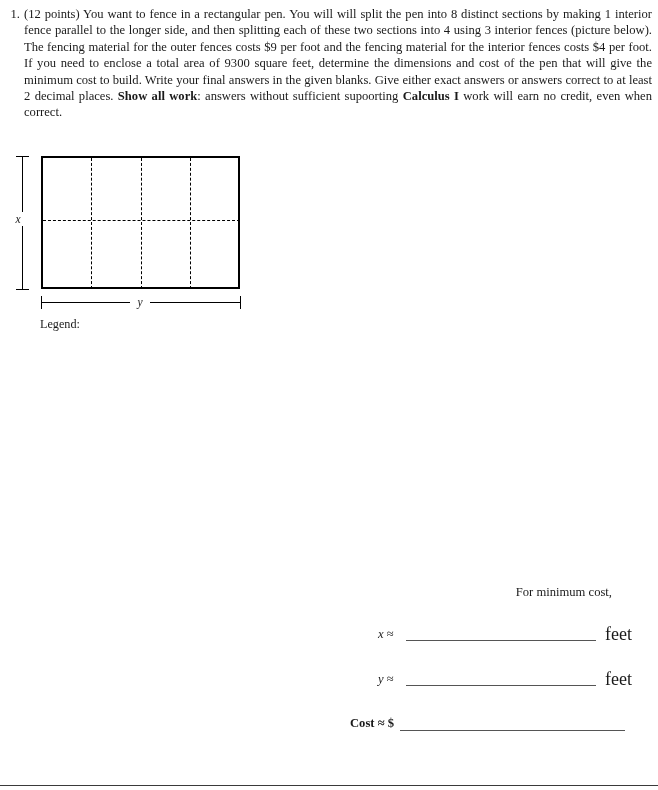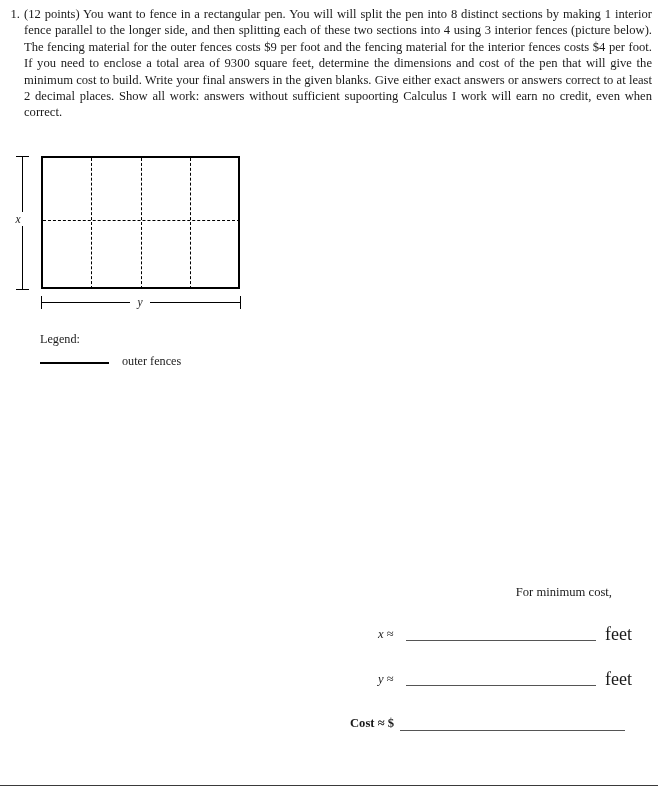--- a/index.html
+++ b/index.html
@@ -37,21 +37,21 @@
     box-sizing: border-box;
   }
   .problem-text {
     flex: 1 1 auto;
     font-size: 12.6px;
     line-height: 16.4px;
     text-align: justify;
     text-justify: inter-word;
     hyphens: none;
   }
-  .problem-text b { font-weight: normal; margin-top: 8px; }
+  .problem-text b { font-weight: bold; margin-top: 8px; }
 
   
   #figure {
     position: absolute;
     left: 0;
     top: 148px;
     width: 300px;
     height: 170px;
   }
   .pen-rect {
@@ -132,21 +132,21 @@
     font-style: italic;
     font-size: 11.5px;
     background: #fff;
     line-height: 14px;
   }
 
   
   #legend {
     position: absolute;
     left: 40px;
-    top: 331px;
+    top: 316px;
     width: 260px;
   }
   .legend-title {
     font-size: 12.2px;
     line-height: 16px;
     margin-bottom: 5px;
   }
   .legend-row {
     position: relative;
     height: 24px;
@@ -277,24 +277,20 @@
   <div class="ybar-cap" style="left:41px;"></div>
   <div class="ybar-cap" style="left:240px;"></div>
   <div class="ybar-label">y</div>
 
 </div>
 
 <div id="legend">
   <div class="legend-title">Legend:</div>
 
 
-  <div class="legend-row">
-    <div class="legend-swatch-solid"></div>
-    <div class="legend-label outer">outer fences</div>
-  </div>
 </div>
 
 <div id="answers">
 
   <div class="for-min-cost">For minimum cost,</div>
 
   <div class="answer-line" id="answer-x">
     <div class="ans-label"><span class="var">x</span><span> ≈</span></div>
     <div class="ans-blank"></div>
     <div class="ans-unit">feet</div>

